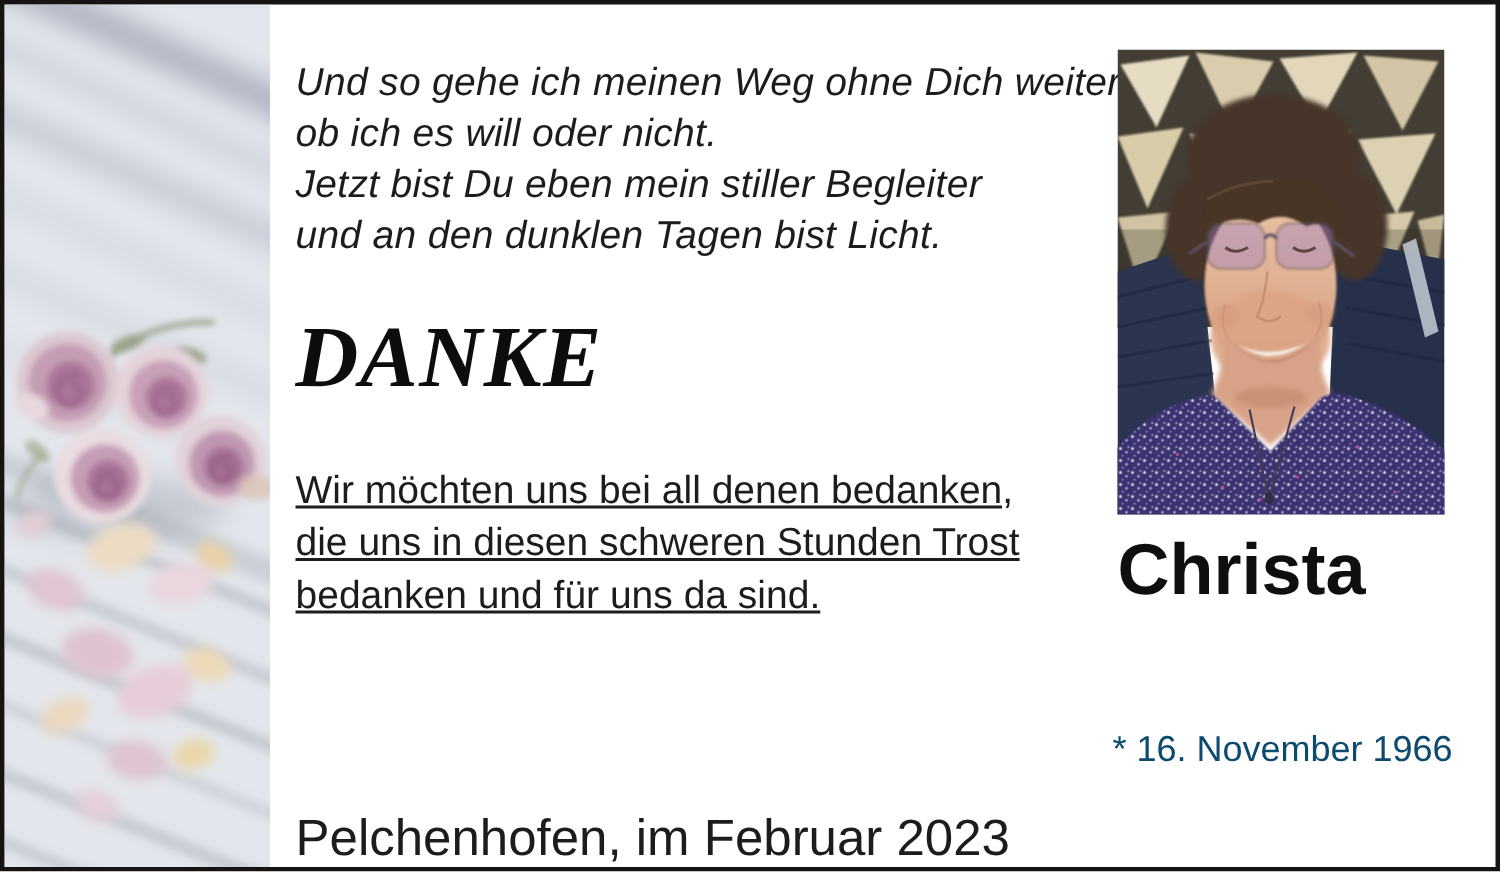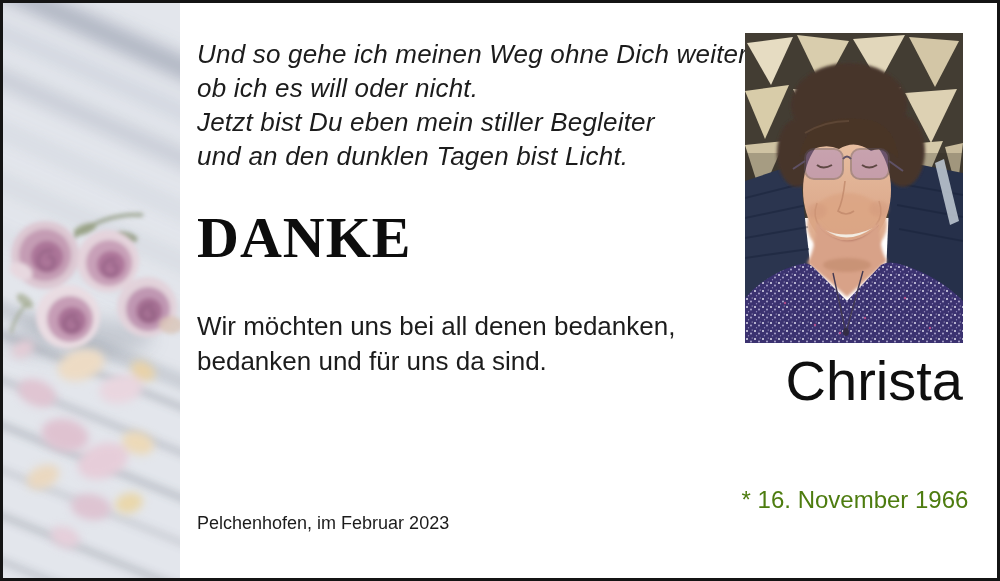--- a/index.html
+++ b/index.html
@@ -5,28 +5,28 @@
   html,body{margin:0;padding:0;background:#fff;}
   .card{
     position:relative;width:1000px;height:581px;box-sizing:border-box;
     border:3px solid #141414;background:#ffffff;overflow:hidden;
     font-family:"Liberation Sans",sans-serif;color:#1c1c1c;
   }
   .abs{position:absolute;}
   .left-photo{left:0;top:0;width:177px;height:575px;}
   .left-photo svg,.portrait svg{display:block;width:100%;height:100%;}
   .poem{left:194px;top:34px;font-size:26px;line-height:34px;font-style:italic;letter-spacing:.2px;white-space:nowrap;}
-  .headline{left:194px;top:201px;font-family:"Liberation Serif",serif;font-weight:bold;
+  .headline{left:194px;top:201px;font-family:"Liberation Serif",serif;font-style:italic;font-weight:bold;
     font-size:58px;letter-spacing:1px;color:#0d0d0d;}
-  .thanks{left:194px;top:306px;font-size:26px;line-height:35px;white-space:nowrap;}
+  .thanks{left:194px;top:306px;font-size:26px;line-height:35px;white-space:nowrap;text-decoration:underline;}
   .signature{left:194px;top:440px;font-size:26px;white-space:nowrap;}
-  .place-date{left:194px;top:510px;font-size:18px;white-space:nowrap;}
+  .place-date{left:194px;top:537px;font-size:34px;white-space:nowrap;}
   .portrait{left:742px;top:30px;width:218px;height:310px;}
-  .name{left:742px;top:346px;width:218px;text-align:right;font-size:56px;font-weight:normal;line-height:64px;color:#0f0f0f;}
-  .dates{left:712px;top:482px;width:280px;text-align:center;font-size:24px;line-height:30px;color:#4d7c0f;}
+  .name{left:742px;top:346px;width:218px;text-align:left;font-size:48px;font-weight:bold;line-height:64px;color:#0f0f0f;}
+  .dates{left:712px;top:482px;width:280px;text-align:center;font-size:24px;line-height:30px;color:#0c4a6e;}
 </style>
 </head>
 <body>
 
 <div class="card">
 
   <div class="abs left-photo">
     <svg viewBox="0 0 177 575" preserveAspectRatio="none">
       <defs>
         <filter id="b2" x="-40%" y="-40%" width="180%" height="180%">
@@ -116,20 +116,21 @@
     <div>Und so gehe ich meinen Weg ohne Dich weiter,</div>
     <div>ob ich es will oder nicht.</div>
     <div>Jetzt bist Du eben mein stiller Begleiter</div>
     <div>und an den dunklen Tagen bist Licht.</div>
   </div>
 
   <div class="abs headline">DANKE</div>
 
   <div class="abs thanks">
     <div>Wir möchten uns bei all denen bedanken,</div>
+    <div>die uns in diesen schweren Stunden Trost</div>
     <div>bedanken und für uns da sind.</div>
   </div>
 
 
   <div class="abs place-date">Pelchenhofen, im Februar 2023</div>
 
   <div class="abs portrait">
     <svg viewBox="0 0 218 310" preserveAspectRatio="none">
       <defs>
         <filter id="pb1" x="-40%" y="-40%" width="180%" height="180%">

